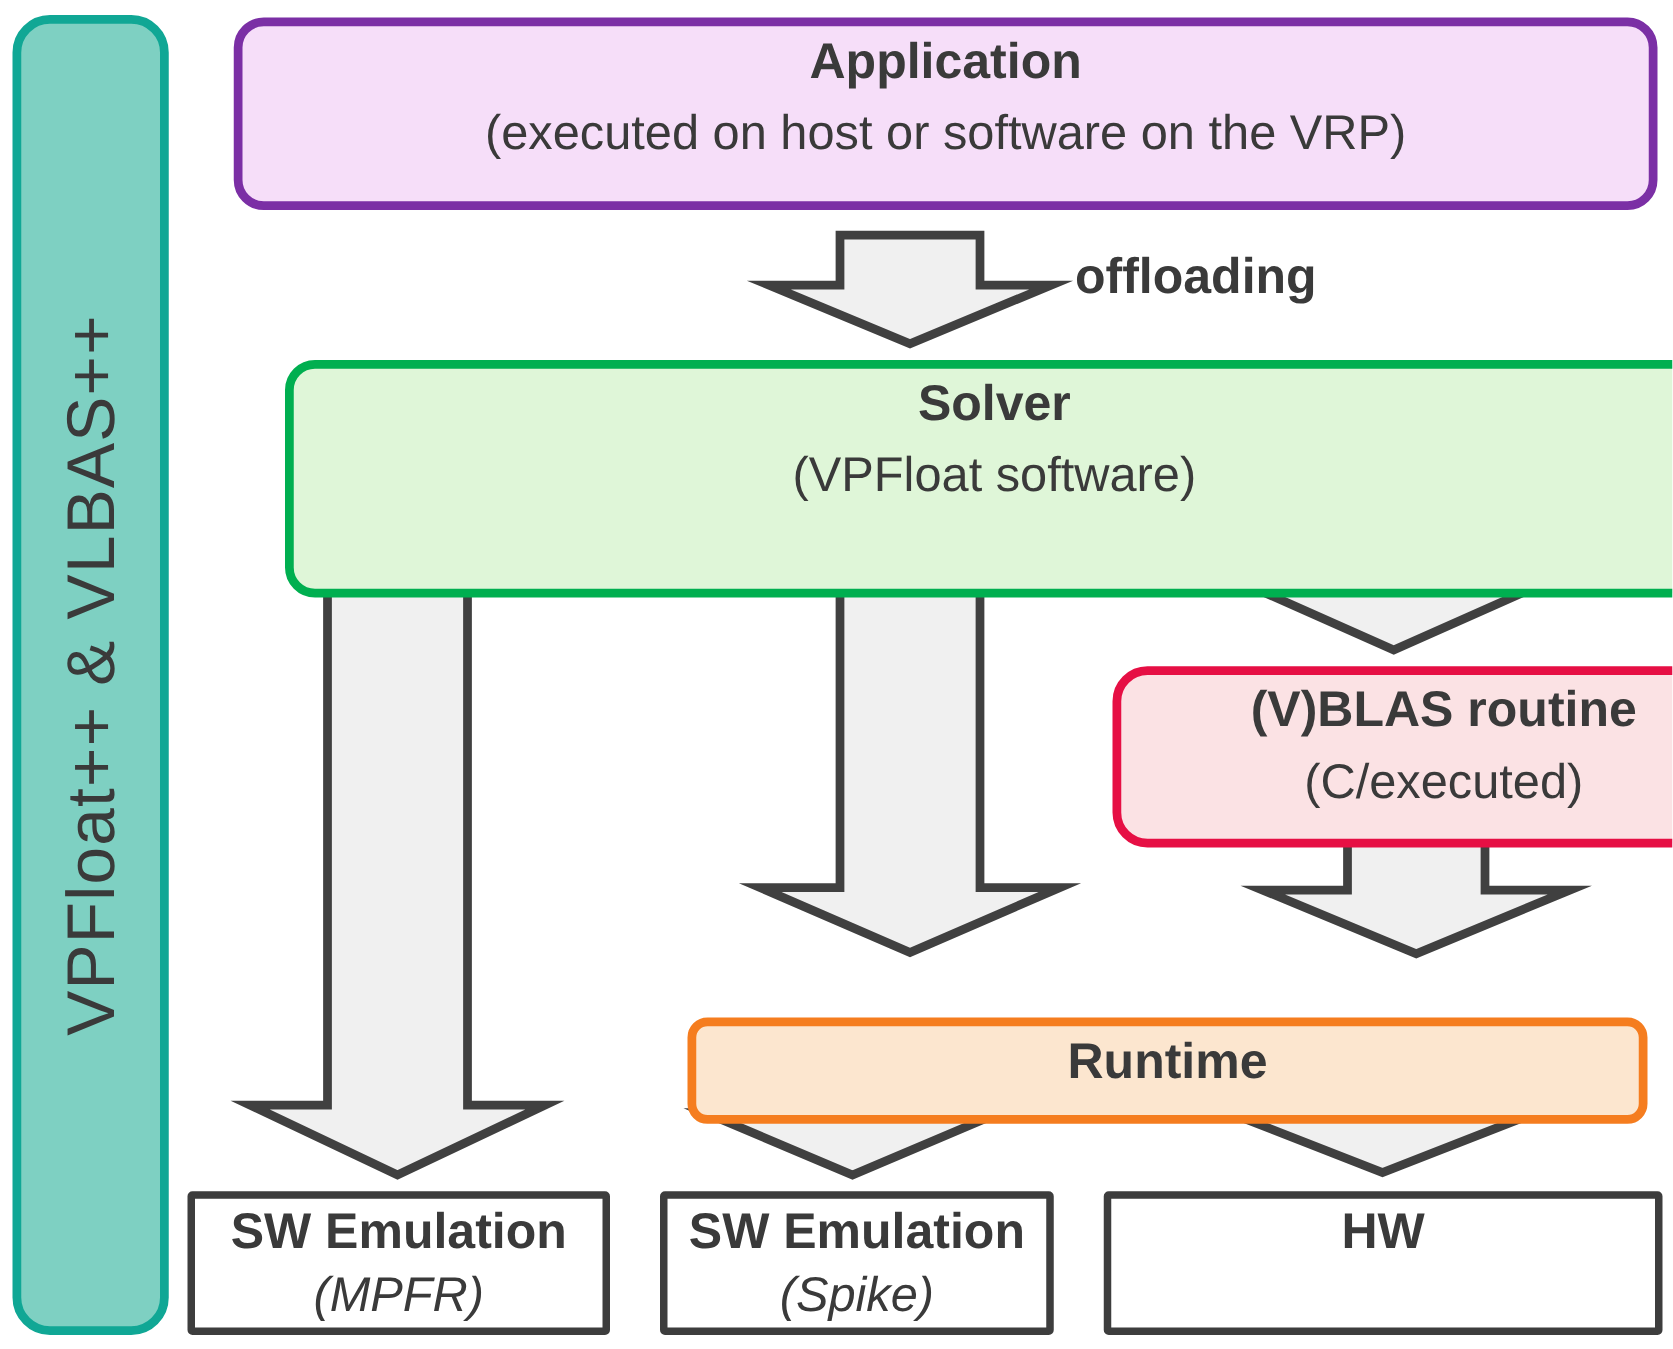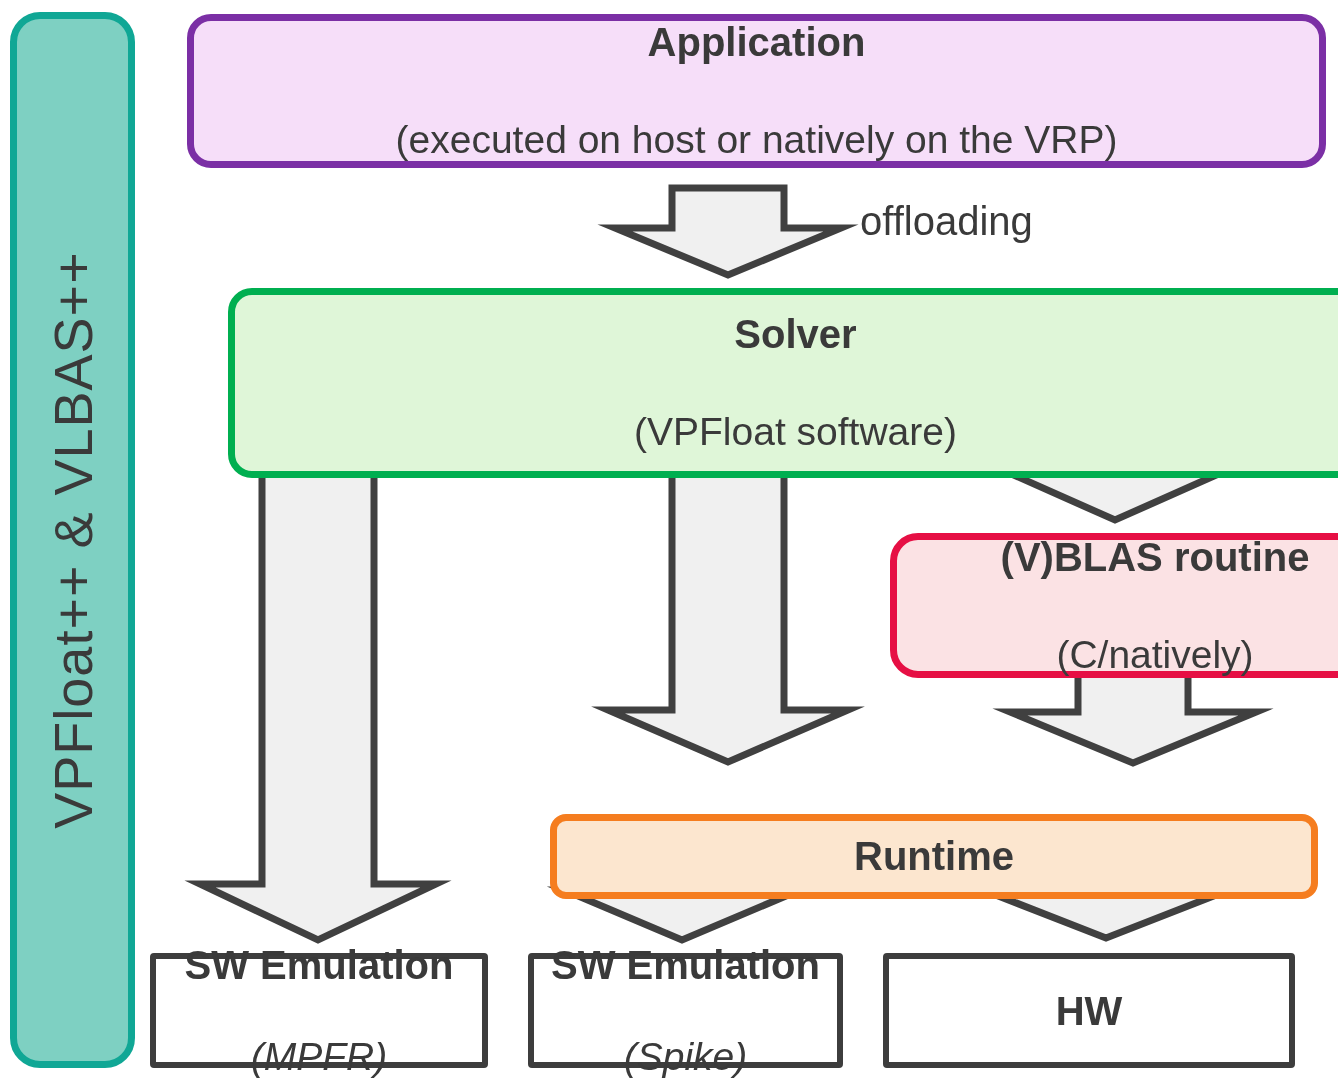--- a/index.html
+++ b/index.html
@@ -13,23 +13,22 @@
     --text:#3A3A3A;
   }
   html,body{margin:0;padding:0;background:#ffffff;}
   #canvas{
     position:relative; width:1338px; height:1079px; overflow:hidden;
     font-family:"Liberation Sans", sans-serif; color:var(--text); background:#ffffff;
   }
   #arrow-layer{position:absolute; left:0; top:0; z-index:1;}
   .node{
     position:absolute; box-sizing:border-box; z-index:2;
-    display:flex; flex-direction:column; align-items:center; justify-content:center;
+    display:flex; flex-direction:column; align-items:center; 
     text-align:center;
-    gap:40px;
   }
   .node .title{font-weight:700; font-size:40px; line-height:57px; white-space:nowrap;}
   .node .subtitle{font-weight:400; font-size:39px; line-height:57px; white-space:nowrap;}
   .bottom-node .title{line-height:52px;}
   .bottom-node .subtitle{line-height:52px;font-style:italic;}
 
   #sidebar{
     left:10px; top:12px; width:125px; height:1056px;
     background:var(--sidebar-fill); border:7px solid var(--sidebar-border);
     border-radius:30px;
@@ -60,25 +59,25 @@
     left:550px; top:814px; width:768px; height:85px;
     background:var(--runtime-fill); border:7px solid var(--runtime-border);
     border-radius:16px;
   }
   .bottom-node{
     top:953px; height:115px; background:#ffffff;
     border:6px solid var(--neutral-border); border-radius:4px;
   }
   #box-swemu-mpfr{left:150px; width:338px;}
   #box-swemu-spike{left:528px; width:315px;}
-  #box-hw{left:883px; width:412px;}
+  #box-hw{left:883px; width:447px;}
 
   #offloading-label{
     position:absolute; left:860px; top:199px; z-index:2;
-    font-size:40px; font-weight:400; white-space:nowrap;
+    font-size:40px; font-weight:700; white-space:nowrap;
   }
   .block-arrow{fill:var(--arrow-fill); stroke:var(--arrow-stroke); stroke-width:7; stroke-miterlimit:10;}
 </style>
 </head>
 <body>
 
 <div id="canvas">
 
   <svg id="arrow-layer" width="1338" height="1079" viewBox="0 0 1338 1079" aria-hidden="true">
 
@@ -96,33 +95,33 @@
 
     <polygon class="block-arrow" points="1049,850 1163,850 1163,890 1229,890 1106,938 983,890 1049,890"></polygon>
   </svg>
 
   <div id="sidebar" class="node">
     <span class="vlabel">VPFloat++ &amp; VLBAS++</span>
   </div>
 
   <div id="box-application" class="node">
     <span class="title">Application</span>
-    <span class="subtitle">(executed on host or natively on the VRP)</span>
+    <span class="subtitle">(executed on host or software on the VRP)</span>
   </div>
 
   <span id="offloading-label">offloading</span>
 
   <div id="box-solver" class="node">
     <span class="title">Solver</span>
     <span class="subtitle">(VPFloat software)</span>
   </div>
 
   <div id="box-vblas" class="node">
     <span class="title">(V)BLAS routine</span>
-    <span class="subtitle">(C/natively)</span>
+    <span class="subtitle">(C/executed)</span>
   </div>
 
   <div id="box-runtime" class="node">
     <span class="title">Runtime</span>
   </div>
 
   <div id="box-swemu-mpfr" class="node bottom-node">
     <span class="title">SW Emulation</span>
     <span class="subtitle">(MPFR)</span>
   </div>

